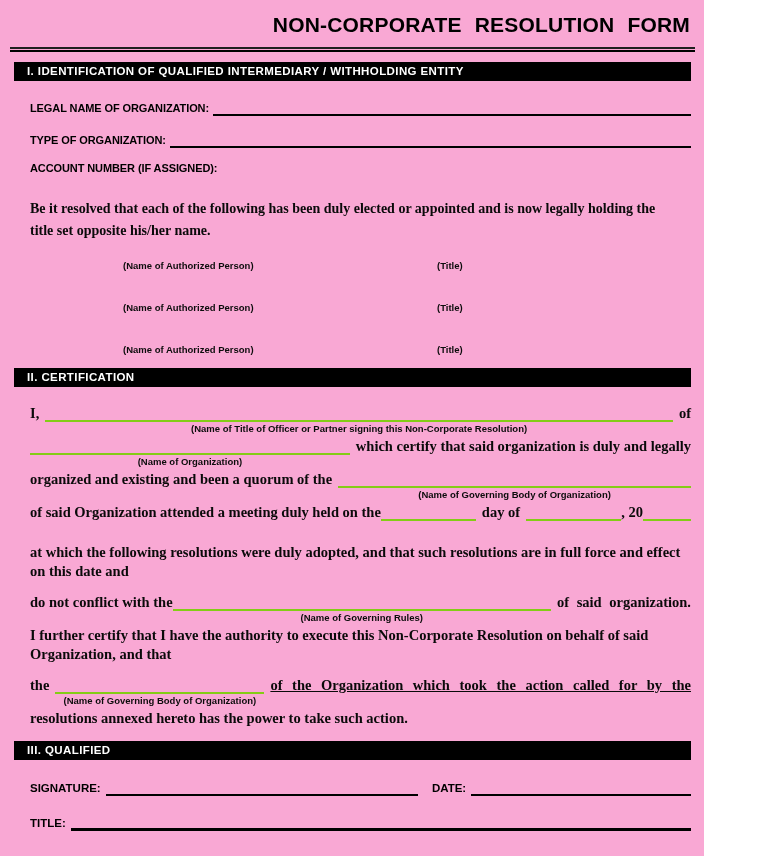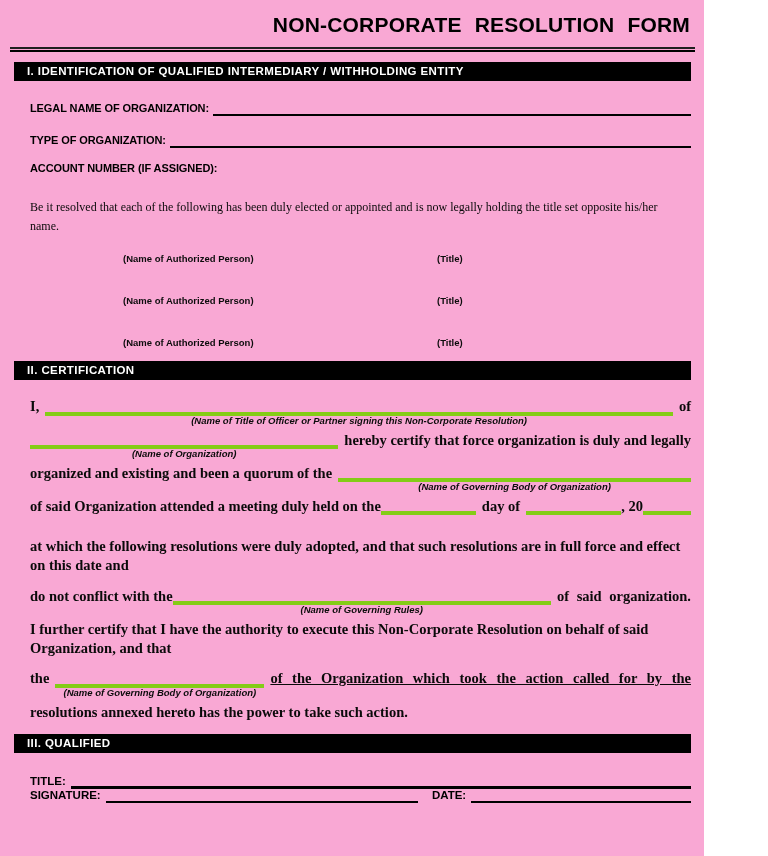--- a/index.html
+++ b/index.html
@@ -56,22 +56,22 @@
   }
   .field-row .flabel { white-space: nowrap; padding-right: 4px; padding-bottom: 2px; }
   .field-row .fline { flex: 1; border-bottom: 2px solid #000; height: 15px; }
   .row-legal { margin-top: 20px; }
   .row-type { margin-top: 17px; align-items: center; }
   .row-account { margin-top: 14px; }
 
   
   .resolved {
     margin: 22px 32px 0 30px;
-    font-size: 12px;
-    font-weight: normal;
+    font-size: 14px;
+    font-weight: bold;
     line-height: 1.6;
   }
 
   
   .person-rows { margin: 14px 13px 0 123px; }
   .person-row { display: flex; gap: 12px; margin-bottom: 28px; }
   .person-row:last-child { margin-bottom: 0; }
   .pcell { display: flex; flex-direction: row; }
   .pcell.name { width: 302px; }
   .pcell.ptitle { flex: 1; }
@@ -88,24 +88,23 @@
   
   .cert {
     margin: 0 13px 0 30px;
     font-size: 14.5px;
     font-weight: bold;
   }
   .cert-row { display: flex; align-items: flex-end; }
   .cert-row .ctext { white-space: nowrap; line-height: 1.25; }
   .blank {
     position: relative;
-    border-bottom: 4px solid #84cc16;
+    border-bottom: 2px solid #84cc16;
     height: 2px;
     align-self: flex-end;
-    font-style: italic;
   }
   .blank .bcaption {
     position: absolute;
     top: 3px; left: 0; right: 0;
     text-align: center;
     font-family: "Liberation Sans", sans-serif;
     font-weight: bold;
     font-size: 9.5px;
     white-space: nowrap;
     color: #0c0c0c;
@@ -218,21 +217,21 @@
       <span class="blank grow">
         <span class="bcaption">(Name of Title of Officer or Partner signing this Non-Corporate Resolution)</span>
       </span>
       <span class="ctext pad-l">of</span>
     </div>
 
     <div class="cert-row cr2 mb-cap">
       <span class="blank w-org">
         <span class="bcaption">(Name of Organization)</span>
       </span>
-      <span class="ctext pad-l">hereby certify that force organization is duly and legally</span>
+      <span class="ctext pad-l">which certify that said organization is duly and legally</span>
     </div>
 
     <div class="cert-row cr3 mb-cap">
       <span class="ctext pad-r">organized and existing and been a quorum of the</span>
       <span class="blank grow">
         <span class="bcaption">(Name of Governing Body of Organization)</span>
       </span>
     </div>
 
     <div class="cert-row cr4">
@@ -264,25 +263,25 @@
       <span class="ctext pad-l spread">of the Organization which took the action called for by the</span>
     </div>
 
     <p class="cert-p cr9">resolutions annexed hereto has the power to take such action.</p>
 
   </div>
 
   <div class="section-bar">III. QUALIFIED</div>
 
   <div class="sig-rows">
-    <div class="sig-row row-title2">
-      <span class="slabel">TITLE:</span>
-      <span class="sline full"></span>
-    </div>
     <div class="sig-row">
       <span class="slabel">SIGNATURE:</span>
       <span class="sline sig"></span>
       <span class="slabel date">DATE:</span>
       <span class="sline date"></span>
     </div>
+    <div class="sig-row row-title2">
+      <span class="slabel">TITLE:</span>
+      <span class="sline full"></span>
+    </div>
   </div>
 
 </div>
 
 </body></html>

